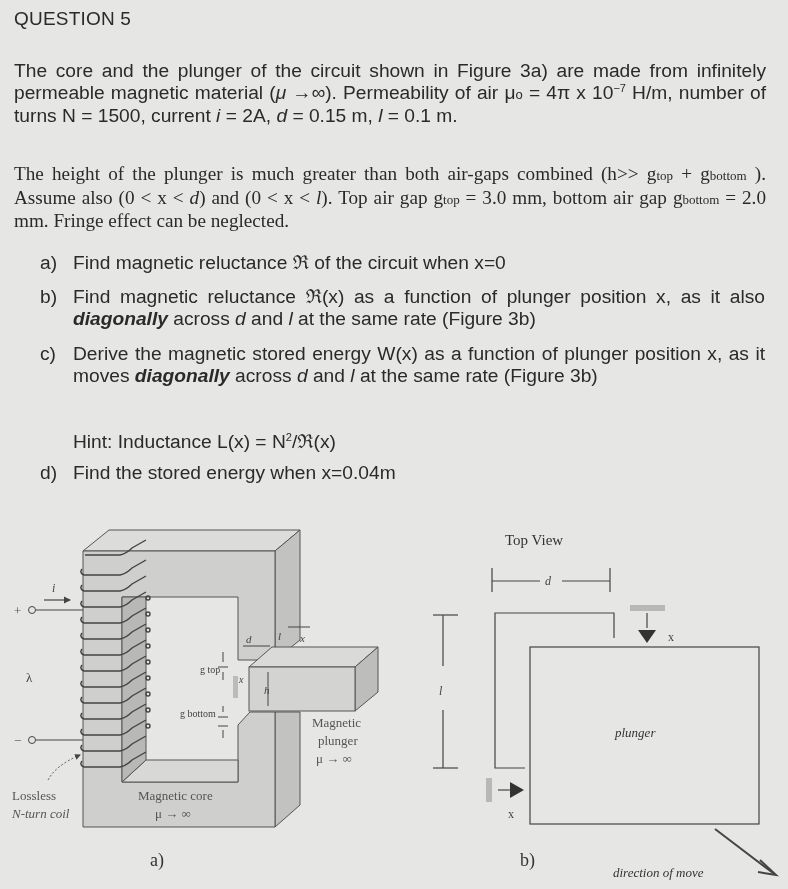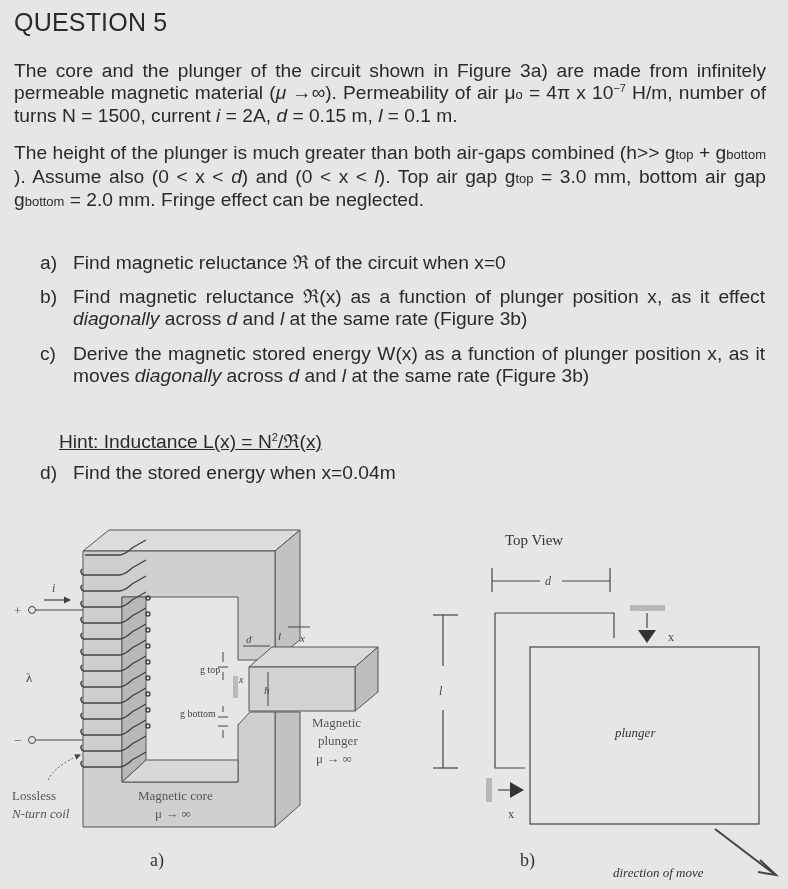--- a/index.html
+++ b/index.html
@@ -1,52 +1,52 @@
 <!DOCTYPE html>
 <html><head>
 <meta charset="utf-8">
 <style>
   html,body{margin:0;padding:0;}
   body{width:788px;height:889px;background:#e6e6e4;position:relative;overflow:hidden;
        font-family:"Liberation Sans",sans-serif;color:#2a2a2a;}
   .abs{position:absolute;}
-  .title{left:14px;top:8px;font-size:25px;letter-spacing:0.2px;}
+  .title{left:14px;top:8px;font-size:19px;letter-spacing:0.2px;}
   .para{left:14px;width:752px;font-size:19.2px;line-height:21.5px;text-align:justify;}
   .p1{top:60px;}
-  .p2{top:142px;}
+  .p2{top:163px;font-family:Liberation Serif, serif;}
   .sub{font-size:13px;}
   .sup{font-size:11px;vertical-align:super;line-height:0;}
   .item{left:40px;width:725px;font-size:19.2px;line-height:22px;}
   .item .lbl{position:absolute;left:0;top:0;}
   .item .txt{position:absolute;left:33px;right:0;top:0;text-align:justify;}
   .ia{top:252px;}
   .ib{top:286px;}
   .ic{top:343px;}
-  .hint{left:59px;top:427px;font-size:19.2px;text-decoration:underline;}
+  .hint{left:73px;top:427px;font-size:19.2px;}
   .id{top:462px;}
-  b i, i b{font-weight:normal;font-style:italic;}
+  b i, i b{font-weight:bold;font-style:italic;}
   svg text{font-family:"Liberation Serif",serif;}
 </style>
 </head>
 <body>
 
 <div class="abs title">QUESTION 5</div>
 
 <div class="abs para p1"><span>The core and the plunger of the circuit shown in Figure 3a) are made from infinitely permeable magnetic material (</span><i>μ →∞</i><span>). Permeability of air  μ</span><span class="sub">o</span><span> = 4π x 10</span><span class="sup">−7</span><span> H/m, number of turns N = 1500, current </span><i>i</i><span> = 2A, </span><i>d</i><span> = 0.15 m, </span><i>l</i><span> = 0.1 m.</span></div>
 
 <div class="abs para p2"><span>The height of the plunger is much greater than both air-gaps combined (h&gt;&gt; g</span><span class="sub">top</span><span> + g</span><span class="sub">bottom</span><span> ). Assume also (0 &lt; x &lt; </span><i>d</i><span>) and (0 &lt; x &lt; </span><i>l</i><span>). Top air gap g</span><span class="sub">top</span><span> = 3.0 mm, bottom air gap g</span><span class="sub">bottom</span><span> = 2.0 mm. Fringe effect can be neglected.</span></div>
 
 <div class="abs item ia">
   <span class="lbl">a)</span>
   <span class="txt">Find magnetic reluctance ℜ of the circuit when x=0</span>
 </div>
 
 <div class="abs item ib">
   <span class="lbl">b)</span>
-  <span class="txt"><span>Find magnetic reluctance ℜ(x) as a function of plunger position x, as it effect </span><b><i>diagonally</i></b><span> across </span><i>d</i><span> and </span><i>l</i><span> at the same rate (Figure 3b)</span></span>
+  <span class="txt"><span>Find magnetic reluctance ℜ(x) as a function of plunger position x, as it also </span><b><i>diagonally</i></b><span> across </span><i>d</i><span> and </span><i>l</i><span> at the same rate (Figure 3b)</span></span>
 </div>
 
 <div class="abs item ic">
   <span class="lbl">c)</span>
   <span class="txt"><span>Derive the magnetic stored energy W(x) as a function of plunger position x, as it moves </span><b><i>diagonally</i></b><span> across </span><i>d</i><span> and </span><i>l</i><span> at the same rate (Figure 3b)</span></span>
 </div>
 
 <div class="abs hint"><span>Hint: Inductance L(x) = N</span><span class="sup">2</span><span>/ℜ(x)</span></div>
 
 <div class="abs item id">

